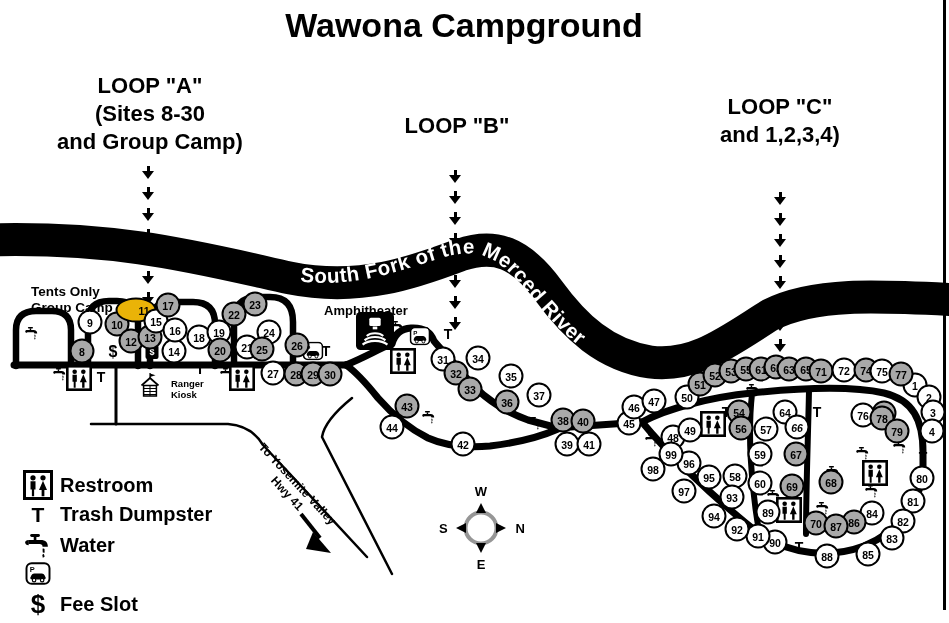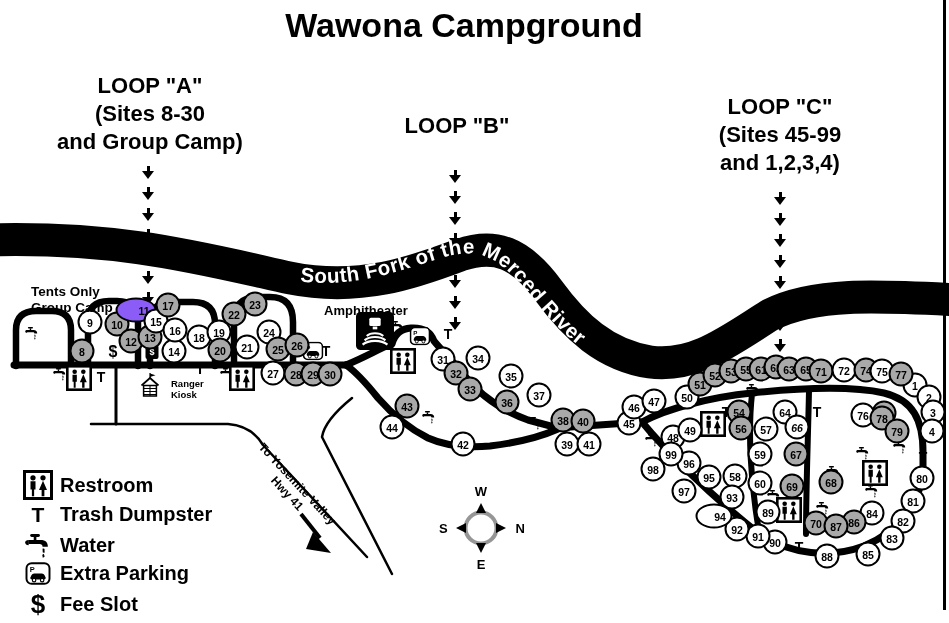--- a/index.html
+++ b/index.html
@@ -198,35 +198,35 @@
   </svg>
 
   <div id="features">
       <div class="site" style="left: 915px; top: 385px;">1</div>
       <div class="site" style="left: 929px; top: 397px;">2</div>
       <div class="site" style="left: 933px; top: 412px;">3</div>
       <div class="site" style="left: 932px; top: 431px;">4</div>
       <div class="site shaded" style="left: 82px; top: 351px; background: rgb(169, 169, 169);">8</div>
       <div class="site" style="left: 90px; top: 322px;">9</div>
       <div class="site shaded" style="left: 117px; top: 324px; background: rgb(169, 169, 169);">10</div>
-      <div class="site shaded" style="left: 136px; top: 310px; background: #8b5cf6; padding-left: 16px;">11</div>
+      <div class="site shaded" style="left: 136px; top: 310px; background: #eab308; padding-left: 16px;">11</div>
       <div class="site shaded" style="left: 131px; top: 341px; background: rgb(169, 169, 169);">12</div>
       <div class="site shaded" style="left: 150px; top: 337px; background: rgb(169, 169, 169);">13</div>
       <div class="site" style="left: 174px; top: 351px;">14</div>
       <div class="site" style="left: 156px; top: 321px;">15</div>
       <div class="site" style="left: 175px; top: 330px;">16</div>
       <div class="site shaded" style="left: 168px; top: 305px; background: rgb(169, 169, 169);">17</div>
       <div class="site" style="left: 199px; top: 337px;">18</div>
       <div class="site" style="left: 219px; top: 332px;">19</div>
       <div class="site shaded" style="left: 220px; top: 350px; background: rgb(169, 169, 169);">20</div>
       <div class="site" style="left: 247px; top: 347px;">21</div>
       <div class="site shaded" style="left: 234px; top: 314px; background: rgb(169, 169, 169);">22</div>
       <div class="site shaded" style="left: 255px; top: 304px; background: rgb(169, 169, 169);">23</div>
       <div class="site" style="left: 269px; top: 332px;">24</div>
-      <div class="site shaded" style="left: 278px; top: 349px; background: rgb(169, 169, 169);">25</div>
+      <div class="site shaded" style="left: 262px; top: 349px; background: rgb(169, 169, 169);">25</div>
       <div class="site shaded" style="left: 297px; top: 345px; background: rgb(169, 169, 169);">26</div>
       <div class="site" style="left: 273px; top: 373px;">27</div>
       <div class="site shaded" style="left: 296px; top: 374px; background: rgb(169, 169, 169);">28</div>
       <div class="site shaded" style="left: 313px; top: 374px; background: rgb(169, 169, 169);">29</div>
       <div class="site shaded" style="left: 330px; top: 374px; background: rgb(169, 169, 169);">30</div>
       <div class="site" style="left: 443px; top: 359px;">31</div>
       <div class="site shaded" style="left: 456px; top: 373px; background: rgb(169, 169, 169);">32</div>
       <div class="site shaded" style="left: 470px; top: 389px; background: rgb(169, 169, 169);">33</div>
       <div class="site" style="left: 478px; top: 358px;">34</div>
       <div class="site" style="left: 511px; top: 376px;">35</div>
@@ -281,21 +281,21 @@
       <div class="site" style="left: 872px; top: 513px;">84</div>
       <div class="site" style="left: 868px; top: 554px;">85</div>
       <div class="site shaded" style="left: 854px; top: 522px; background: rgb(169, 169, 169);">86</div>
       <div class="site shaded" style="left: 836px; top: 526px; background: rgb(169, 169, 169);">87</div>
       <div class="site" style="left: 827px; top: 556px;">88</div>
       <div class="site" style="left: 768px; top: 512px;">89</div>
       <div class="site" style="left: 775px; top: 542px;">90</div>
       <div class="site" style="left: 758px; top: 536px;">91</div>
       <div class="site" style="left: 737px; top: 529px;">92</div>
       <div class="site" style="left: 732px; top: 497px;">93</div>
-      <div class="site" style="left: 714px; top: 516px; padding-left: 12px;">94</div>
+      <div class="site" style="left: 714px; top: 516px;">94</div>
       <div class="site" style="left: 709px; top: 477px;">95</div>
       <div class="site" style="left: 689px; top: 463px;">96</div>
       <div class="site" style="left: 684px; top: 491px;">97</div>
       <div class="site" style="left: 653px; top: 469px;">98</div>
       <div class="site" style="left: 671px; top: 454px;">99</div>
       <div class="amen" style="left: 32px; top: 333px;">
         <svg width="15" height="14" viewBox="0 0 19 18">
           <rect x="4.2" y="1.2" width="6.6" height="2" rx="1"></rect>
           <rect x="6.6" y="3" width="1.8" height="2.4"></rect>
           <path d="M3 5.2h8.2c3.6 0 5 1.8 5 4.6h-3.6c0-1.2-.8-1.8-2-1.8H6.4L3 8z"></path>
@@ -563,21 +563,20 @@
   <div class="loop-label" style="left: 150px; top: 72px;">
         <div>LOOP "A"</div>
         <div>(Sites 8-30</div>
         <div>and Group Camp)</div>
       </div>
       <div class="loop-label" style="left: 457px; top: 112px;">
         <div>LOOP "B"</div>
       </div>
       <div class="loop-label" style="left: 780px; top: 93px;">
         <div>LOOP "C"</div>
-        <div>(Sites 45-99</div>
         <div>and 1,2,3,4)</div>
       </div>
     </div>
 
   <div class="compass">
     <div class="c-ring"></div>
     <div class="c-tri top"></div>
     <div class="c-tri right"></div>
     <div class="c-tri bottom"></div>
     <div class="c-tri left"></div>
@@ -621,21 +620,20 @@
     <div class="legend-row" style="top:92px">
       <span class="legend-icon">
           <svg width="26" height="23" viewBox="0 0 22 20">
             <rect x="1" y="1" width="20" height="18" rx="4.5" fill="#fff" stroke="#000" stroke-width="1.7"></rect>
             <text x="3.8" y="9" font-size="6.5" font-weight="bold">P</text>
             <path d="M4.5 13.2c.9-2.4 1.9-3.2 3.3-3.2h6.4c1.4 0 2.4.8 3.3 3.2.4 1.1 0 2-1.2 2H5.7c-1.2 0-1.6-.9-1.2-2z"></path>
             <circle cx="7.6" cy="15.8" r="1.5" fill="#fff" stroke="#000"></circle>
             <circle cx="14.6" cy="15.8" r="1.5" fill="#fff" stroke="#000"></circle>
           </svg>
         </span>
-      <span class="legend-label">Extra Parking</span>
     </div>
     <div class="legend-row" style="top:121px">
       <span class="legend-icon">
           <span class="fee-marker">$</span>
         </span>
       <span class="legend-label">Fee Slot</span>
     </div>
   </div>
 
   <div class="map-border"></div>

